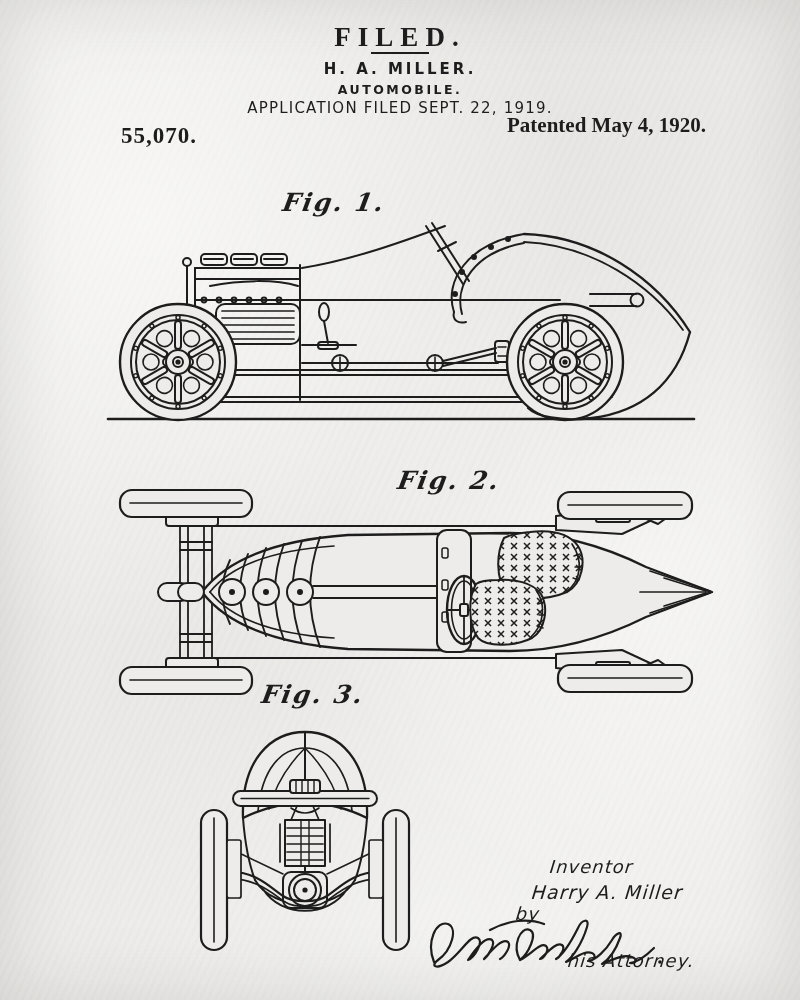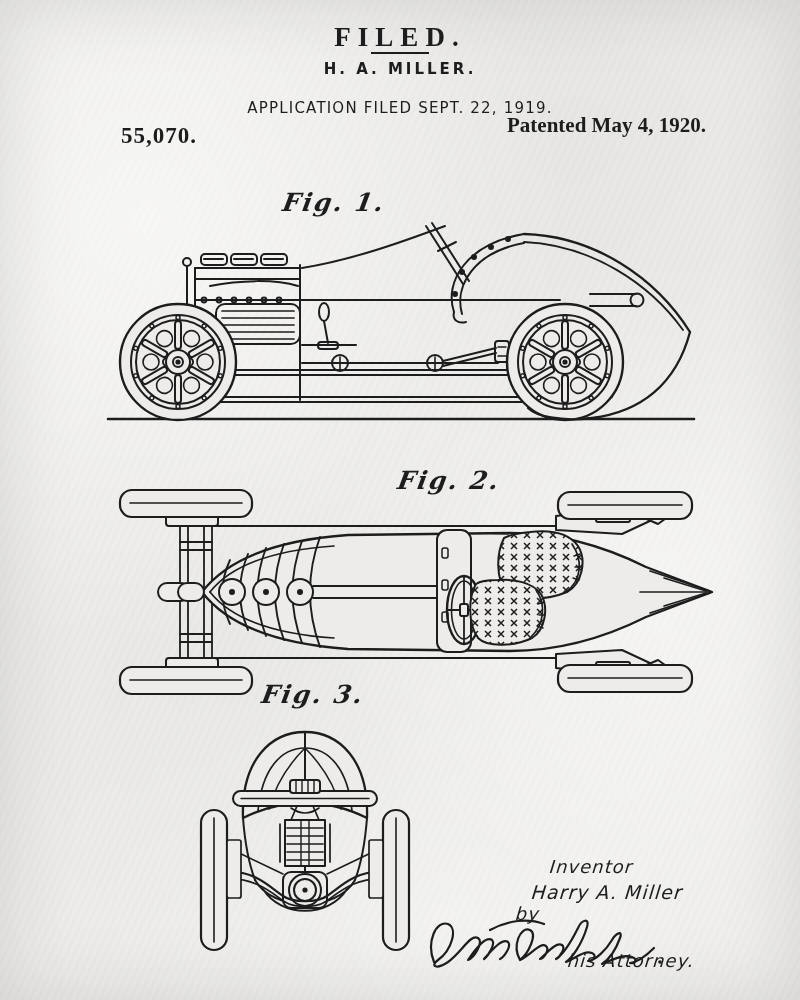--- a/index.html
+++ b/index.html
@@ -31,20 +31,21 @@
   svg{display:block;}
 </style>
 </head>
 <body>
 
 <div class="paper">
 
   <div class="abs ctr t-design" style="top:22px;">FILED.</div>
   <div class="abs rule"></div>
   <div class="abs ctr t-name" style="top:60px;">H. A. MILLER.</div>
+  <div class="abs ctr t-auto" style="top:82px;">AUTOMOBILE.</div>
   <div class="abs ctr t-app" style="top:99px;">APPLICATION FILED SEPT. 22, 1919.</div>
   <div class="abs t-num" style="left:121px;top:123px;">55,070.</div>
   <div class="abs t-date" style="left:507px;top:113px;">Patented May 4, 1920.</div>
 
   <div class="abs fig-label" style="left:283px;top:188px;">Fig. 1.</div>
 
   <svg class="abs" style="left:100px;top:220px;" width="600" height="212" viewBox="0 0 600 212">
     <g stroke="#1d1d1d" fill="none" stroke-width="2" stroke-linecap="round" stroke-linejoin="round">
       <path d="M8 199 H594" stroke-width="2.6"></path>
       <g>

